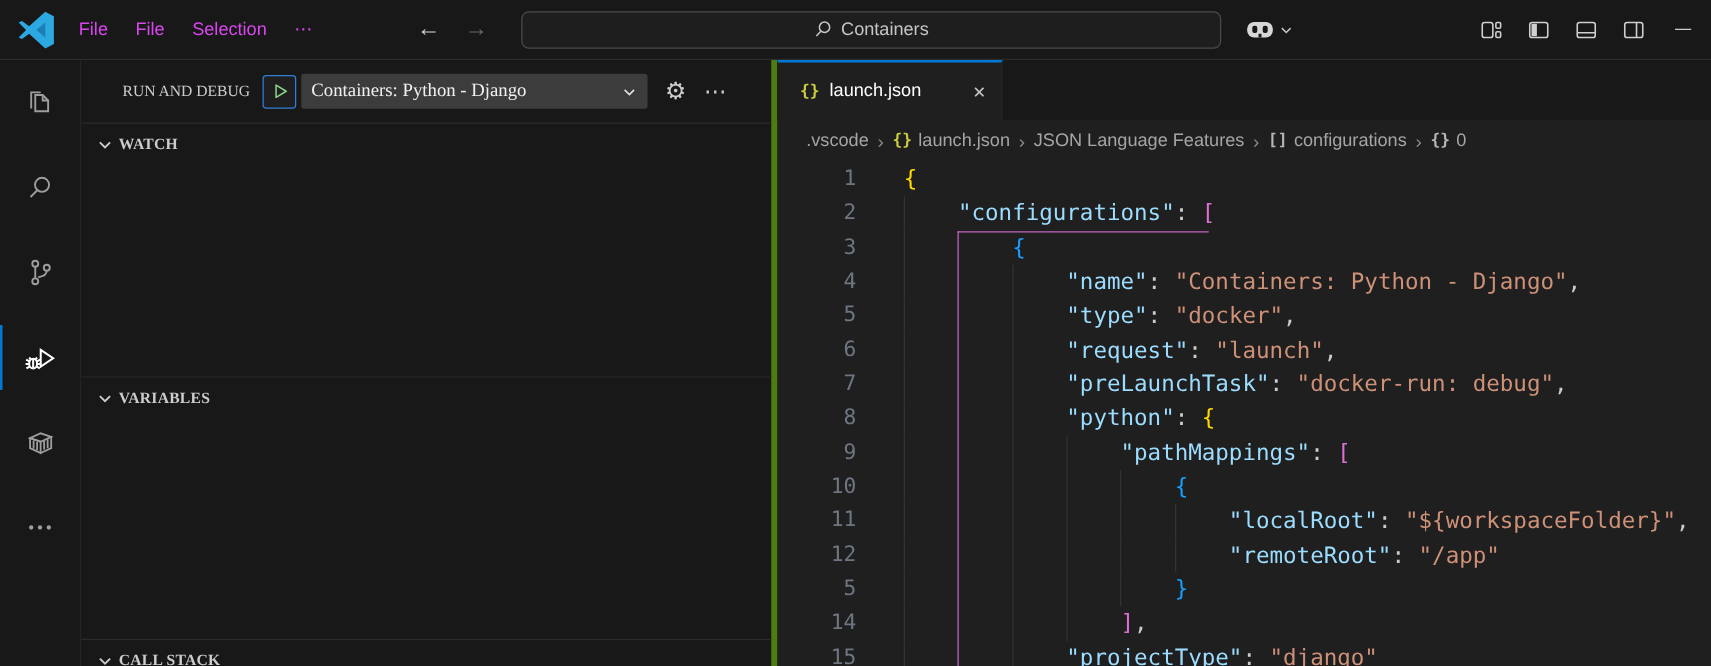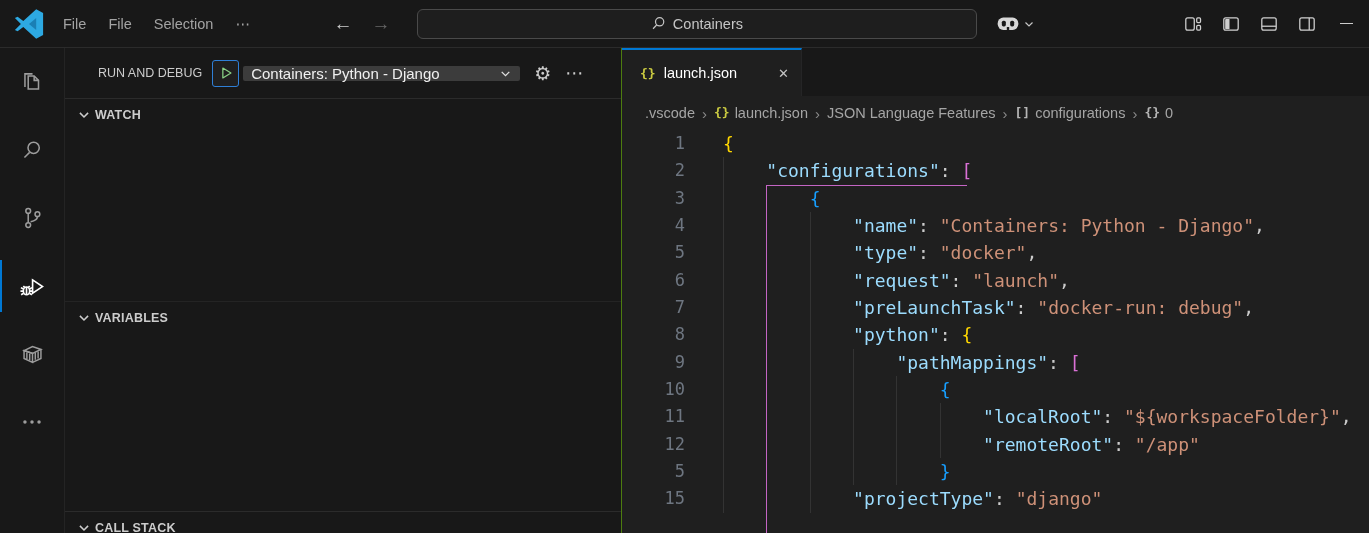--- a/index.html
+++ b/index.html
@@ -4,21 +4,21 @@
 <style>
   * { margin:0; padding:0; box-sizing:border-box; }
   html,body { width:1369px; height:533px; overflow:hidden; background:#181818;
               font-family:"Liberation Sans", sans-serif; color:#cccccc; }
 
   
   .titlebar { height:48px; display:flex; align-items:center; background:#181818;
               border-bottom:1px solid #2b2b2b; }
   .vscode-logo { width:30px; height:30px; margin-left:14px; flex:none; }
   .menubar { display:flex; align-items:center; margin-left:8px; }
-  .menu-item { padding:5px 11px; font-size:14.5px; color:#a3a3a3; border-radius:5px; cursor:default; }
+  .menu-item { padding:5px 11px; font-size:14.5px; color:#d946ef; border-radius:5px; cursor:default; }
   .nav-arrows { display:flex; align-items:center; margin-left:70px; gap:14px; }
   .nav-arrow { font-size:19px; width:24px; text-align:center; color:#d0d0d0; }
   .nav-arrow.disabled { color:#686868; }
   .searchbox { margin-left:24px; width:560px; height:30px; background:#1e1e1e;
                border:1px solid #4a4a4a; border-radius:6px; display:flex;
                align-items:center; justify-content:center; gap:7px; color:#c5c5c5; font-size:14.5px; }
   .copilot { display:flex; align-items:center; margin-left:18px; gap:2px; }
   .layout-icons { display:flex; align-items:center; gap:20px; margin-left:auto; }
   .minimize { width:13px; border-top:1.6px solid #cccccc; margin-left:24px; margin-right:16px; }
 
@@ -27,27 +27,27 @@
 
   .activitybar { width:65px; background:#181818; border-right:1px solid #242424; flex:none; }
   .activity-item { height:68px; display:flex; align-items:center; justify-content:center; position:relative; }
   .activity-item svg { stroke:#9d9d9d; }
   .activity-item .filldot { fill:#9d9d9d; stroke:none; }
   .activity-item.active svg { stroke:#ffffff; }
   .activity-item.active::before { content:""; position:absolute; left:0; top:8px; bottom:8px;
                                   width:2px; background:#0078d4; }
 
   
-  .sidebar { width:557px; background:#181818; border-right:1px solid #4d7c0f;
-             flex:none; display:flex; flex-direction:column; }
+  .sidebar { width:557px; background:#181818; border-right:5px solid #4d7c0f;
+             flex:none; display:flex; flex-direction:column;font-family:Liberation Serif, serif; }
   .sidebar-toolbar { height:50px; display:flex; align-items:center; flex:none; }
   .sidebar-title { margin-left:33px; font-size:12.5px; color:#cccccc; white-space:nowrap; }
   .play-btn { margin-left:10px; width:27px; height:27px; border:1px solid #2f7fd6; border-radius:3px;
               display:flex; align-items:center; justify-content:center; background:#1f1f1f; }
-  .config-dropdown { margin-left:4px; width:277px; height:15px; background:#3c3c3c; border-radius:2px;
+  .config-dropdown { margin-left:4px; width:277px; height:28px; background:#3c3c3c; border-radius:2px;
                      display:flex; align-items:center; padding:0 8px; }
   .config-dropdown .val { font-size:15px; color:#f0f0f0; white-space:nowrap; overflow:hidden; flex:1; }
   .gear { margin-left:14px; font-size:19px; color:#cccccc; line-height:1; }
   .toolbar-dots { margin-left:14px; font-size:18px; color:#cccccc; line-height:1; letter-spacing:1px; }
 
   .section { border-top:1px solid #242424; flex:none; }
   .section-header { display:flex; align-items:center; gap:4px; padding:9px 0 0 12px; }
   .section-label { font-size:12.5px; font-weight:700; color:#cccccc; letter-spacing:.2px; }
   .sec-variables { height:210px; }
   .sec-watch { height:203px; border-top:1px solid #2b2b2b; }
@@ -276,16 +276,17 @@
         <div class="code-line"><div class="gutter-num">4</div><div class="line-text"><i class="guide" style="left: 38px;"></i><i class="guide" style="left: 124.688px;"></i><span class="tk-ws">            </span><span class="tk-key">"name"</span><span class="tk-pu">: </span><span class="tk-str">"Containers: Python - Django"</span><span class="tk-pu">,</span></div></div>
         <div class="code-line"><div class="gutter-num">5</div><div class="line-text"><i class="guide" style="left: 38px;"></i><i class="guide" style="left: 124.688px;"></i><span class="tk-ws">            </span><span class="tk-key">"type"</span><span class="tk-pu">: </span><span class="tk-str">"docker"</span><span class="tk-pu">,</span></div></div>
         <div class="code-line"><div class="gutter-num">6</div><div class="line-text"><i class="guide" style="left: 38px;"></i><i class="guide" style="left: 124.688px;"></i><span class="tk-ws">            </span><span class="tk-key">"request"</span><span class="tk-pu">: </span><span class="tk-str">"launch"</span><span class="tk-pu">,</span></div></div>
         <div class="code-line"><div class="gutter-num">7</div><div class="line-text"><i class="guide" style="left: 38px;"></i><i class="guide" style="left: 124.688px;"></i><span class="tk-ws">            </span><span class="tk-key">"preLaunchTask"</span><span class="tk-pu">: </span><span class="tk-str">"docker-run: debug"</span><span class="tk-pu">,</span></div></div>
         <div class="code-line"><div class="gutter-num">8</div><div class="line-text"><i class="guide" style="left: 38px;"></i><i class="guide" style="left: 124.688px;"></i><span class="tk-ws">            </span><span class="tk-key">"python"</span><span class="tk-pu">: </span><span class="tk-b1">{</span></div></div>
         <div class="code-line"><div class="gutter-num">9</div><div class="line-text"><i class="guide" style="left: 38px;"></i><i class="guide" style="left: 124.688px;"></i><i class="guide" style="left: 168.032px;"></i><span class="tk-ws">                </span><span class="tk-key">"pathMappings"</span><span class="tk-pu">: </span><span class="tk-b2">[</span></div></div>
         <div class="code-line"><div class="gutter-num">10</div><div class="line-text"><i class="guide" style="left: 38px;"></i><i class="guide" style="left: 124.688px;"></i><i class="guide" style="left: 168.032px;"></i><i class="guide" style="left: 211.376px;"></i><span class="tk-ws">                    </span><span class="tk-b3">{</span></div></div>
         <div class="code-line"><div class="gutter-num">11</div><div class="line-text"><i class="guide" style="left: 38px;"></i><i class="guide" style="left: 124.688px;"></i><i class="guide" style="left: 168.032px;"></i><i class="guide" style="left: 211.376px;"></i><i class="guide" style="left: 254.72px;"></i><span class="tk-ws">                        </span><span class="tk-key">"localRoot"</span><span class="tk-pu">: </span><span class="tk-str">"${workspaceFolder}"</span><span class="tk-pu">,</span></div></div>
         <div class="code-line"><div class="gutter-num">12</div><div class="line-text"><i class="guide" style="left: 38px;"></i><i class="guide" style="left: 124.688px;"></i><i class="guide" style="left: 168.032px;"></i><i class="guide" style="left: 211.376px;"></i><i class="guide" style="left: 254.72px;"></i><span class="tk-ws">                        </span><span class="tk-key">"remoteRoot"</span><span class="tk-pu">: </span><span class="tk-str">"/app"</span></div></div>
         <div class="code-line"><div class="gutter-num">5</div><div class="line-text"><i class="guide" style="left: 38px;"></i><i class="guide" style="left: 124.688px;"></i><i class="guide" style="left: 168.032px;"></i><i class="guide" style="left: 211.376px;"></i><span class="tk-ws">                    </span><span class="tk-b3">}</span></div></div>
+        <div class="code-line"><div class="gutter-num">14</div><div class="line-text"><i class="guide" style="left: 38px;"></i><i class="guide" style="left: 124.688px;"></i><i class="guide" style="left: 168.032px;"></i><span class="tk-ws">                </span><span class="tk-b2">]</span><span class="tk-pu">,</span></div></div>
         <div class="code-line"><div class="gutter-num">15</div><div class="line-text"><i class="guide" style="left: 38px;"></i><i class="guide" style="left: 124.688px;"></i><span class="tk-ws">            </span><span class="tk-key">"projectType"</span><span class="tk-pu">: </span><span class="tk-str">"django"</span></div></div>
       </div>
   </div>
 </div>
 
 </body></html>

